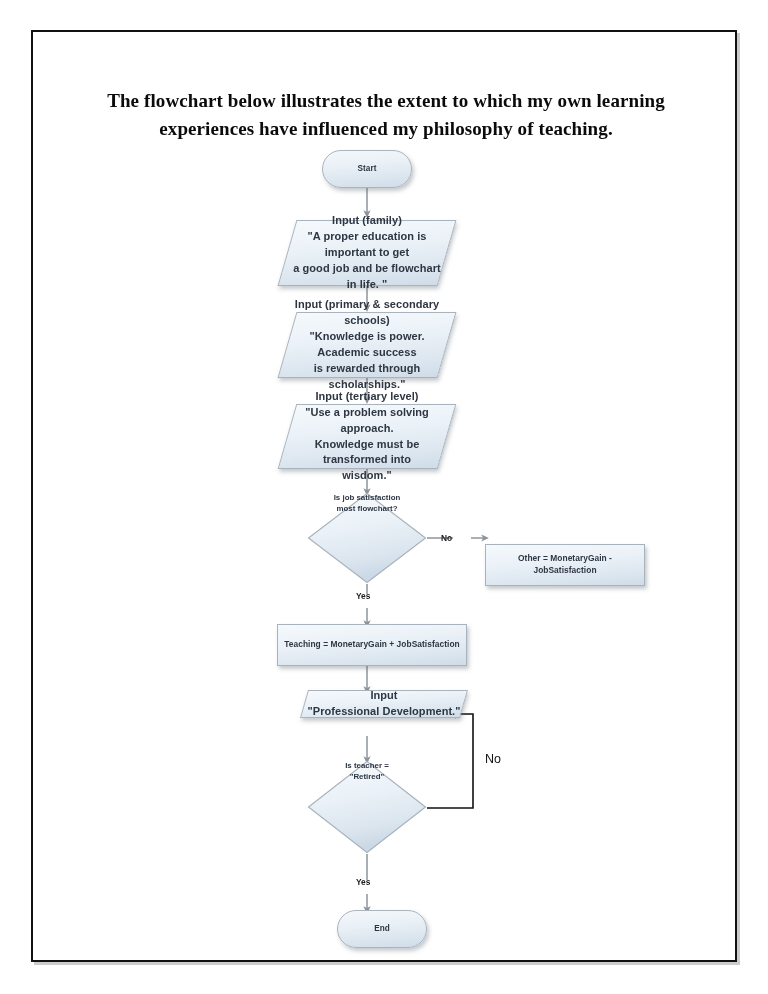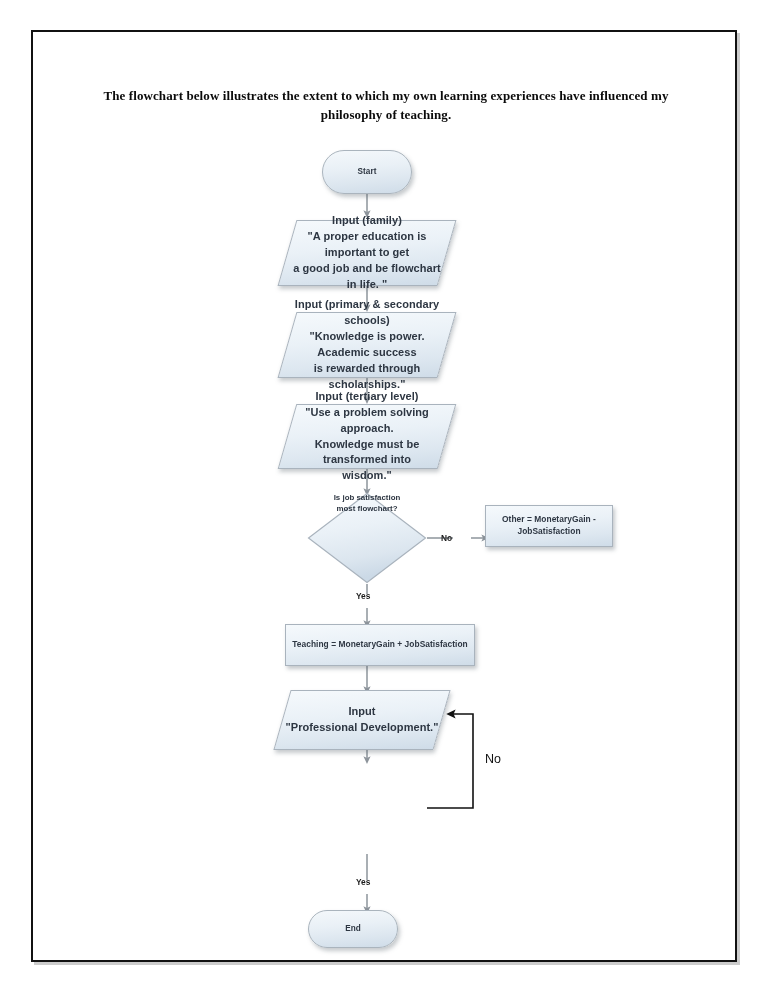--- a/index.html
+++ b/index.html
@@ -29,21 +29,21 @@
   }
 
   .page-title {
     position: absolute;
     left: 60px;
     top: 55px;
     width: 586px;
     text-align: center;
     font-family: "Liberation Serif", serif;
     font-weight: bold;
-    font-size: 13px;
+    font-size: 19px;
     line-height: 1.45;
     color: #0b0b0b;
     letter-spacing: 0.1px;
   }
 
   
   .flow {
     position: absolute;
     left: 0;
     top: 0;
@@ -189,21 +189,21 @@
       <line x1="334" y1="634" x2="334" y2="658" stroke="#8d949b" stroke-width="1.5" marker-end="url(#ah-gray)"></line>
 
       <line x1="334" y1="704" x2="334" y2="728" stroke="#8d949b" stroke-width="1.5" marker-end="url(#ah-gray)"></line>
 
       <line x1="334" y1="822" x2="334" y2="848" stroke="#8d949b" stroke-width="1.5"></line>
       <line x1="334" y1="862" x2="334" y2="878" stroke="#8d949b" stroke-width="1.5" marker-end="url(#ah-gray)"></line>
 
       <path d="M394,776 L440,776 L440,682 L418,682" fill="none" stroke="#111111" stroke-width="1.6" marker-end="url(#ah-black)"></path>
     </svg>
 
-    <div class="node term" style="left:289px; top:118px; width:90px; height:44px;">
+    <div class="node term" style="left:289px; top:118px; width:90px; height:38px;">
       <span class="label">Start</span>
     </div>
 
     <div class="io-wrap" style="left:254px; top:188px; width:160px; height:66px;">
       <div class="io-skew"></div>
       <div class="io-text">
         <div>
           <span>Input (family)</span><br>
           <span>"A proper education is important to get</span><br>
           <span>a good job and be flowchart in life. "</span>
@@ -247,40 +247,59 @@
         <polygon points="60,1.5 118.5,46 60,90.5 1.5,46" fill="url(#gradDia1)" stroke="#a9b3bd" stroke-width="1.2"></polygon>
       </svg>
       <div class="dec-text">
         <div>
           <span>Is job satisfaction</span><br>
           <span>most flowchart?</span>
         </div>
       </div>
     </div>
 
-    <div class="node proc" style="left:452px; top:473px; width:128px; height:42px;">
+    <div class="node proc" style="left:452px; top:512px; width:160px; height:42px;">
       <span class="label">Other = MonetaryGain - JobSatisfaction</span>
     </div>
 
-    <div class="node proc" style="left:252px; top:592px; width:190px; height:42px;">
+    <div class="node proc" style="left:244px; top:592px; width:190px; height:42px;">
       <span class="label">Teaching = MonetaryGain + JobSatisfaction</span>
     </div>
 
-    <div class="io-wrap" style="left:249px; top:658px; width:160px; height:60px;">
+    <div class="io-wrap" style="left:271px; top:658px; width:160px; height:28px;">
       <div class="io-skew"></div>
       <div class="io-text">
         <div>
           <span>Input</span><br>
           <span>"Professional Development."</span>
         </div>
       </div>
     </div>
 
-
-    <div class="node term" style="left:275px; top:878px; width:90px; height:38px;">
+    <div class="dec-wrap" style="left:274px; top:728px; width:120px; height:94px;">
+      <svg class="dec-shape" viewBox="0 0 120 94" preserveAspectRatio="none">
+        <defs>
+          <linearGradient id="gradDia2" x1="0" y1="0" x2="0.25" y2="1">
+            <stop offset="0%" stop-color="#f6fafd"></stop>
+            <stop offset="45%" stop-color="#eaf1f7"></stop>
+            <stop offset="78%" stop-color="#dce6ef"></stop>
+            <stop offset="100%" stop-color="#cbd9e6"></stop>
+          </linearGradient>
+        </defs>
+        <polygon points="60,1.5 118.5,47 60,92.5 1.5,47" fill="url(#gradDia2)" stroke="#a9b3bd" stroke-width="1.2"></polygon>
+      </svg>
+      <div class="dec-text">
+        <div>
+          <span>Is teacher =</span><br>
+          <span>"Retired"</span>
+        </div>
+      </div>
+    </div>
+
+    <div class="node term" style="left:304px; top:878px; width:90px; height:38px;">
       <span class="label">End</span>
     </div>
 
     <div class="edge-label" style="left:408px; top:501px;">No</div>
 
     <div class="edge-label" style="left:323px; top:559px;">Yes</div>
 
     <div class="edge-label plain" style="left:452px; top:720px;">No</div>
 
     <div class="edge-label" style="left:323px; top:845px;">Yes</div>

